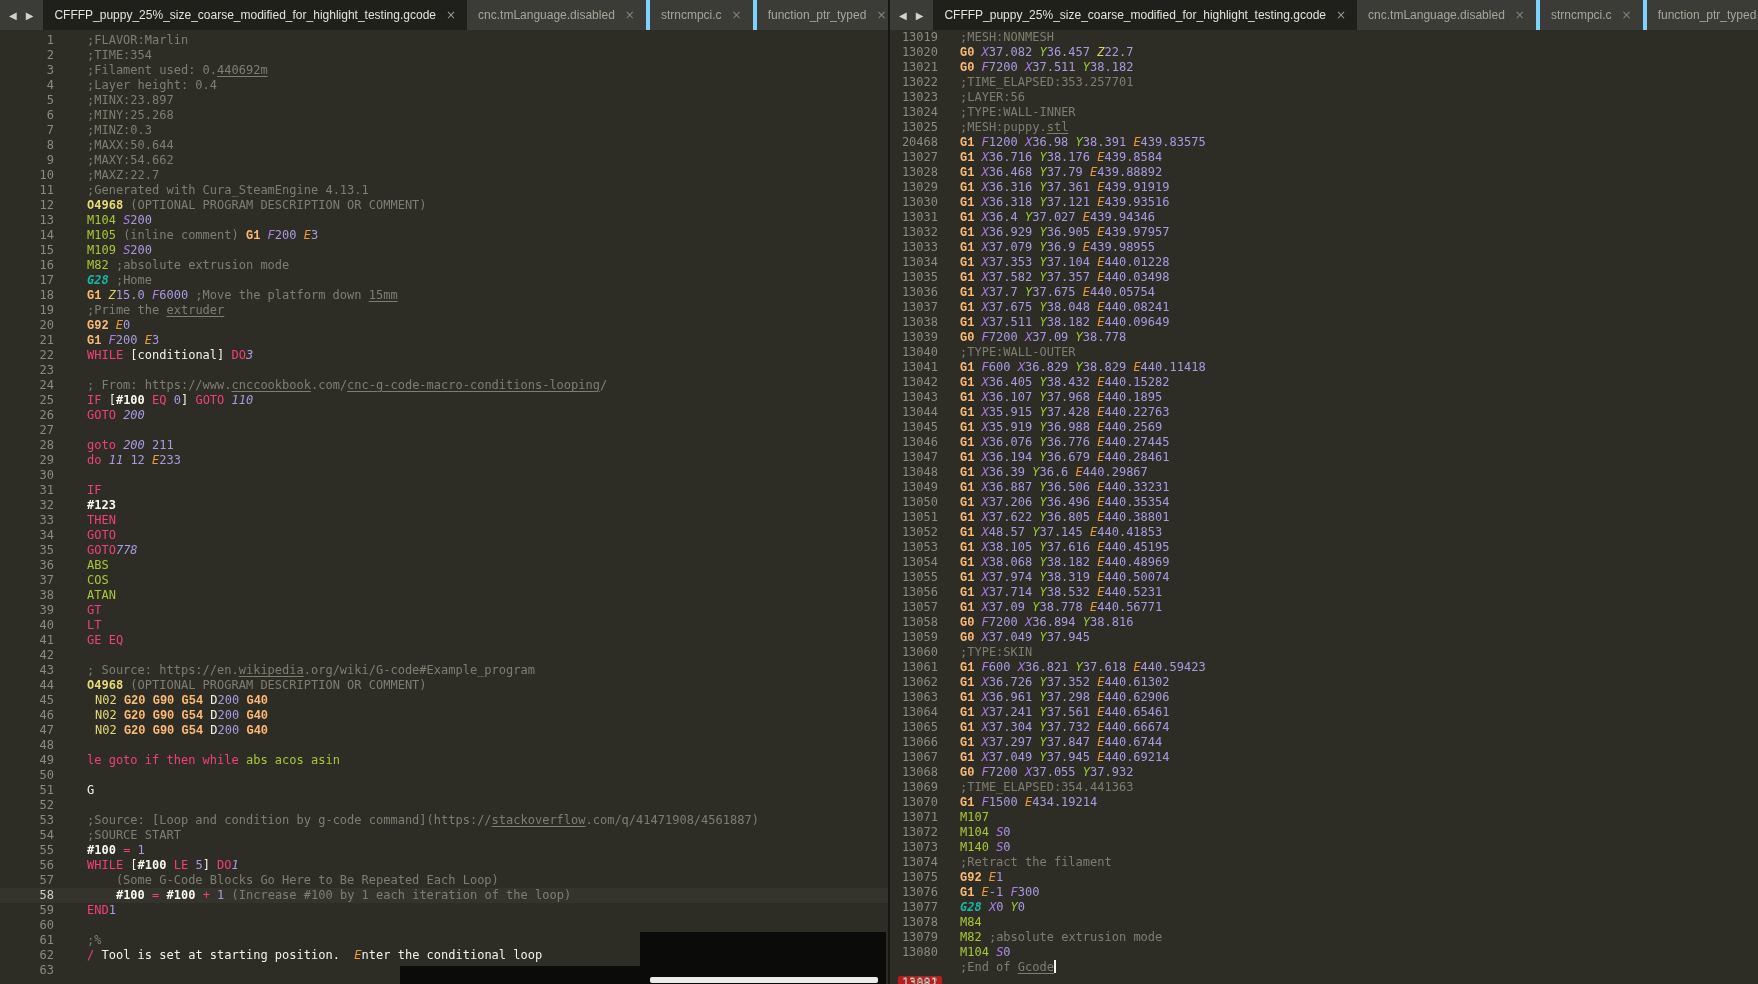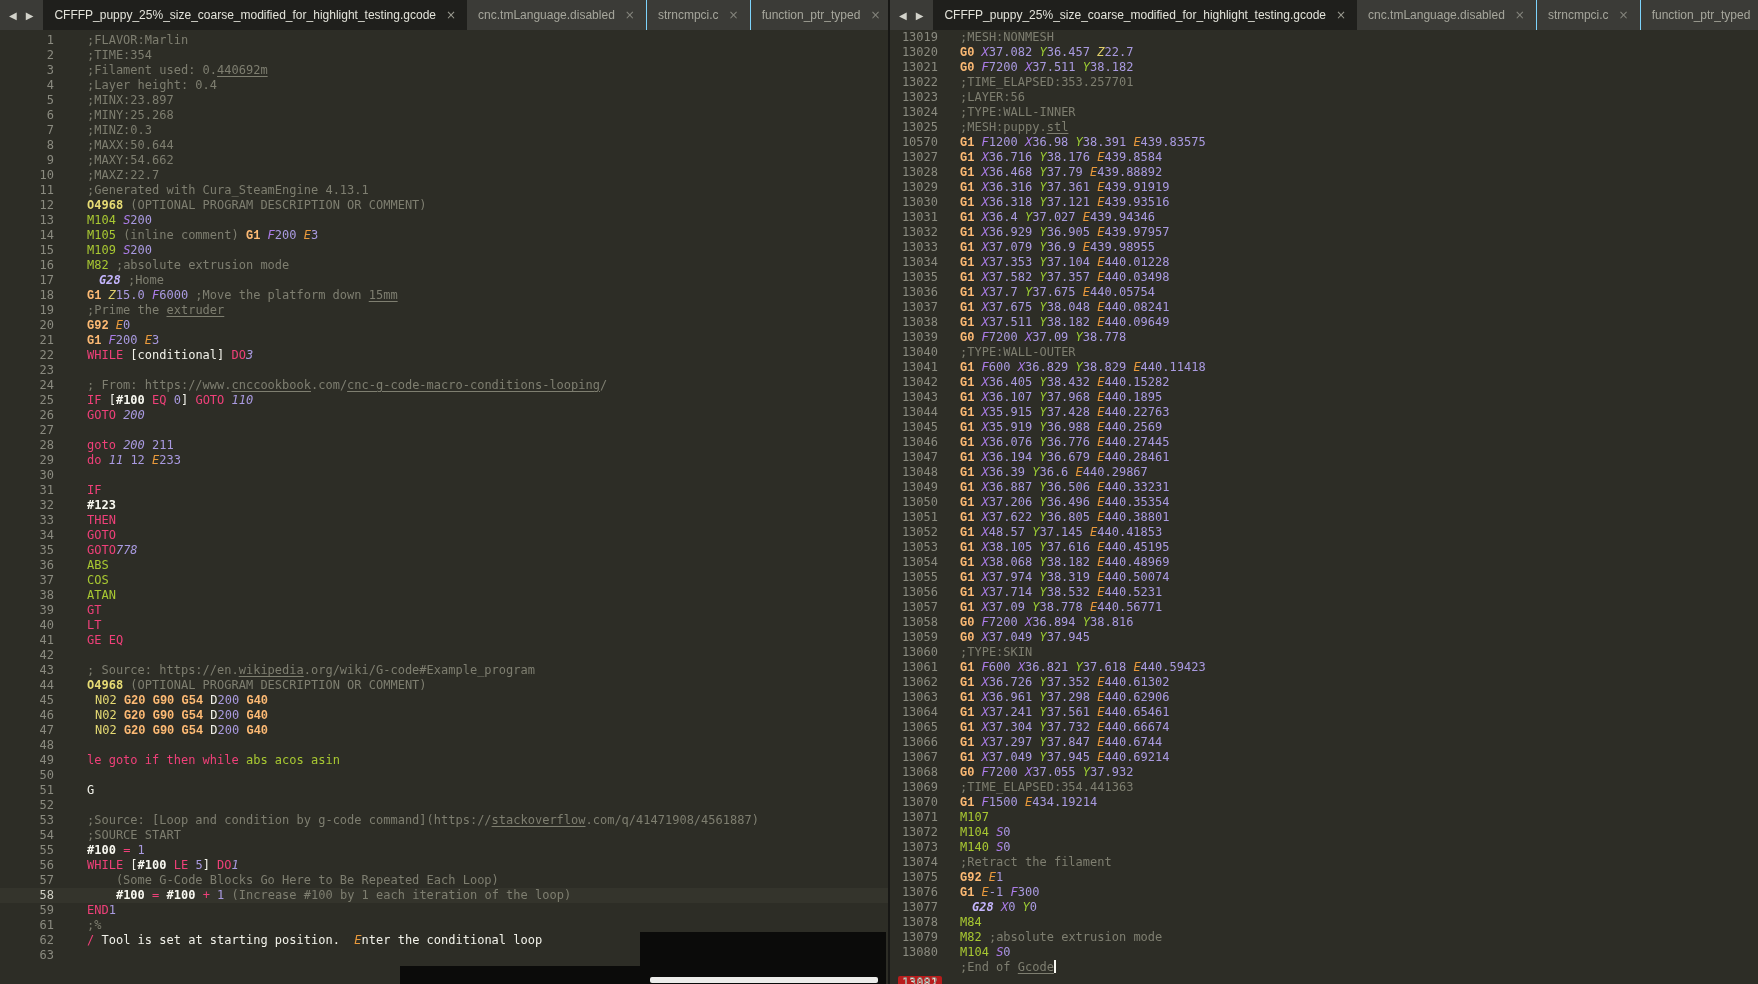--- a/index.html
+++ b/index.html
@@ -3,21 +3,21 @@
 <meta charset="utf-8">
 <style>
   html,body{margin:0;padding:0;background:#1a1a18;overflow:hidden;}
   #app{position:relative;width:1758px;height:984px;background:#2d2d26;font-family:"DejaVu Sans Mono",monospace;}
   .group{position:absolute;top:0;bottom:0;overflow:hidden;}
   #group-left{left:0;width:888px;}
   #group-right{left:888px;width:870px;border-left:2px solid #171715;box-sizing:border-box;}
   .tabbar{position:absolute;top:0;left:0;right:0;height:30px;background:#3b3b37;display:flex;align-items:stretch;white-space:nowrap;overflow:hidden;}
   .tab-arrows{display:flex;align-items:center;gap:9px;padding:0 10px 0 9px;color:#d2d2ca;font-size:10px;flex:0 0 auto;font-family:"DejaVu Sans",sans-serif;}
   .tab-arrows span{cursor:default;}
-  .tab{display:flex;align-items:center;padding:0 11px;font-family:"Liberation Sans","DejaVu Sans",sans-serif;font-size:12px;color:#a6a69c;flex:0 0 auto;border-right:1px solid #7dd3fc;}
+  .tab{display:flex;align-items:center;padding:0 11px;font-family:"Liberation Sans","DejaVu Sans",sans-serif;font-size:12px;color:#a6a69c;flex:0 0 auto;border-right:4px solid #7dd3fc;}
   .tab.active{background:#1f1f1c;color:#e3e3da;border-right:none;}
   .tab .close{margin-left:10px;color:#84847c;font-size:12px;font-family:"DejaVu Sans",sans-serif;}
   .tab.active .close{color:#9a9a90;}
   .editor{position:absolute;top:30px;left:0;right:0;bottom:0;background:#2d2d26;overflow:hidden;}
   #group-left .editor .lines{padding-top:3px;}
   .line{display:flex;height:15px;line-height:15px;font-size:12px;white-space:pre;}
   .line.current-left{background:#34342c;}
   .gutter{flex:0 0 auto;text-align:right;color:#8b8b80;}
   #group-left .gutter{width:58px;}
   #group-right .gutter{width:52px;}
@@ -25,21 +25,21 @@
   .gutter .gnum{display:inline-block;padding:0 4px;}
   .line.current-right .gutter .gnum{background:#b91c1c;color:#f4f4ec;font-weight:normal;border-radius:2px;margin-top:16px;}
   #group-left .code{padding-left:29px;}
   #group-right .code{padding-left:18px;}
   .code{flex:1 1 auto;color:#f2f2ea;overflow:hidden;}
   
   .t-c{color:#7e7e70;}
   .t-k{color:#ef4079;}
   .t-m{color:#a8c832;}
   .t-g{color:#fdba74;font-weight:bold;font-family:Liberation Mono, monospace;}
-  .t-gi{color:#c4b5fd;font-weight:bold;font-style:italic;margin-left:12px;}
+  .t-gi{color:#14b8a6;font-weight:bold;font-style:italic;}
   .t-o{color:#e6db74;font-weight:bold;}
   .t-nl{color:#e6db74;padding-left:8px;}
   .t-w{color:#f2f2ea;}
   .t-wb{color:#f8f8f0;font-weight:bold;}
   .t-n{color:#a99ae0;}
   .t-ni{color:#a99ae0;font-style:italic;}
   .t-x{color:#ab7ce8;font-style:italic;}
   .t-y{color:#9ccc33;font-style:italic;}
   .t-z{color:#e0cf6a;font-style:italic;}
   .t-e{color:#e8993c;font-style:italic;}
@@ -134,20 +134,21 @@
           <div class="line"><span class="gutter"><span class="gnum">50</span></span><span class="code"></span></div>
           <div class="line"><span class="gutter"><span class="gnum">51</span></span><span class="code"><span class="t-w">G</span></span></div>
           <div class="line"><span class="gutter"><span class="gnum">52</span></span><span class="code"></span></div>
           <div class="line"><span class="gutter"><span class="gnum">53</span></span><span class="code"><span class="t-c">;Source: [Loop and condition by g-code command](https://</span><span class="t-c wavy">stackoverflow</span><span class="t-c">.com/q/41471908/4561887)</span></span></div>
           <div class="line"><span class="gutter"><span class="gnum">54</span></span><span class="code"><span class="t-c">;SOURCE START</span></span></div>
           <div class="line"><span class="gutter"><span class="gnum">55</span></span><span class="code"><span class="t-wb">#100</span><span class="t-k"> = </span><span class="t-n">1</span></span></div>
           <div class="line"><span class="gutter"><span class="gnum">56</span></span><span class="code"><span class="t-k">WHILE </span><span class="t-w">[</span><span class="t-wb">#100</span><span class="t-k"> LE </span><span class="t-n">5</span><span class="t-w">] </span><span class="t-k">DO</span><span class="t-ni">1</span></span></div>
           <div class="line"><span class="gutter"><span class="gnum">57</span></span><span class="code"><span class="t-c">    (Some G-Code Blocks Go Here to Be Repeated Each Loop)</span></span></div>
           <div class="line current-left"><span class="gutter"><span class="gnum">58</span></span><span class="code"><span class="t-w">    </span><span class="t-wb">#100</span><span class="t-k"> = </span><span class="t-wb">#100</span><span class="t-k"> + </span><span class="t-n">1 </span><span class="t-c">(Increase #100 by 1 each iteration of the loop)</span></span></div>
           <div class="line"><span class="gutter"><span class="gnum">59</span></span><span class="code"><span class="t-k">END</span><span class="t-n">1</span></span></div>
+          <div class="line"><span class="gutter"><span class="gnum">60</span></span><span class="code"></span></div>
           <div class="line"><span class="gutter"><span class="gnum">61</span></span><span class="code"><span class="t-c">;%</span></span></div>
           <div class="line"><span class="gutter"><span class="gnum">62</span></span><span class="code"><span class="t-k">/</span><span class="t-w"> Tool is set at starting position.  </span><span class="t-e">E</span><span class="t-w">nter the conditional loop</span></span></div>
           <div class="line"><span class="gutter"><span class="gnum">63</span></span><span class="code"></span></div>
         </div>
     </div>
   </div>
 
   <div class="group" id="group-right">
     <div class="tabbar">
       <div class="tab-arrows">
@@ -174,21 +175,21 @@
     </div>
     <div class="editor">
       <div class="lines">
           <div class="line"><span class="gutter"><span class="gnum">13019</span></span><span class="code"><span class="t-c">;MESH:NONMESH</span></span></div>
           <div class="line"><span class="gutter"><span class="gnum">13020</span></span><span class="code"><span class="t-g">G0 </span><span class="t-x">X</span><span class="t-n">37.082 </span><span class="t-y">Y</span><span class="t-n">36.457 </span><span class="t-z">Z</span><span class="t-n">22.7</span></span></div>
           <div class="line"><span class="gutter"><span class="gnum">13021</span></span><span class="code"><span class="t-g">G0 </span><span class="t-x">F</span><span class="t-n">7200 </span><span class="t-x">X</span><span class="t-n">37.511 </span><span class="t-y">Y</span><span class="t-n">38.182</span></span></div>
           <div class="line"><span class="gutter"><span class="gnum">13022</span></span><span class="code"><span class="t-c">;TIME_ELAPSED:353.257701</span></span></div>
           <div class="line"><span class="gutter"><span class="gnum">13023</span></span><span class="code"><span class="t-c">;LAYER:56</span></span></div>
           <div class="line"><span class="gutter"><span class="gnum">13024</span></span><span class="code"><span class="t-c">;TYPE:WALL-INNER</span></span></div>
           <div class="line"><span class="gutter"><span class="gnum">13025</span></span><span class="code"><span class="t-c">;MESH:puppy.</span><span class="t-c wavy">stl</span></span></div>
-          <div class="line"><span class="gutter"><span class="gnum">10570</span></span><span class="code"><span class="t-g">G1 </span><span class="t-x">F</span><span class="t-n">1200 </span><span class="t-x">X</span><span class="t-n">36.98 </span><span class="t-y">Y</span><span class="t-n">38.391 </span><span class="t-e">E</span><span class="t-n">439.83575</span></span></div>
+          <div class="line"><span class="gutter"><span class="gnum">20468</span></span><span class="code"><span class="t-g">G1 </span><span class="t-x">F</span><span class="t-n">1200 </span><span class="t-x">X</span><span class="t-n">36.98 </span><span class="t-y">Y</span><span class="t-n">38.391 </span><span class="t-e">E</span><span class="t-n">439.83575</span></span></div>
           <div class="line"><span class="gutter"><span class="gnum">13027</span></span><span class="code"><span class="t-g">G1 </span><span class="t-x">X</span><span class="t-n">36.716 </span><span class="t-y">Y</span><span class="t-n">38.176 </span><span class="t-e">E</span><span class="t-n">439.8584</span></span></div>
           <div class="line"><span class="gutter"><span class="gnum">13028</span></span><span class="code"><span class="t-g">G1 </span><span class="t-x">X</span><span class="t-n">36.468 </span><span class="t-y">Y</span><span class="t-n">37.79 </span><span class="t-e">E</span><span class="t-n">439.88892</span></span></div>
           <div class="line"><span class="gutter"><span class="gnum">13029</span></span><span class="code"><span class="t-g">G1 </span><span class="t-x">X</span><span class="t-n">36.316 </span><span class="t-y">Y</span><span class="t-n">37.361 </span><span class="t-e">E</span><span class="t-n">439.91919</span></span></div>
           <div class="line"><span class="gutter"><span class="gnum">13030</span></span><span class="code"><span class="t-g">G1 </span><span class="t-x">X</span><span class="t-n">36.318 </span><span class="t-y">Y</span><span class="t-n">37.121 </span><span class="t-e">E</span><span class="t-n">439.93516</span></span></div>
           <div class="line"><span class="gutter"><span class="gnum">13031</span></span><span class="code"><span class="t-g">G1 </span><span class="t-x">X</span><span class="t-n">36.4 </span><span class="t-y">Y</span><span class="t-n">37.027 </span><span class="t-e">E</span><span class="t-n">439.94346</span></span></div>
           <div class="line"><span class="gutter"><span class="gnum">13032</span></span><span class="code"><span class="t-g">G1 </span><span class="t-x">X</span><span class="t-n">36.929 </span><span class="t-y">Y</span><span class="t-n">36.905 </span><span class="t-e">E</span><span class="t-n">439.97957</span></span></div>
           <div class="line"><span class="gutter"><span class="gnum">13033</span></span><span class="code"><span class="t-g">G1 </span><span class="t-x">X</span><span class="t-n">37.079 </span><span class="t-y">Y</span><span class="t-n">36.9 </span><span class="t-e">E</span><span class="t-n">439.98955</span></span></div>
           <div class="line"><span class="gutter"><span class="gnum">13034</span></span><span class="code"><span class="t-g">G1 </span><span class="t-x">X</span><span class="t-n">37.353 </span><span class="t-y">Y</span><span class="t-n">37.104 </span><span class="t-e">E</span><span class="t-n">440.01228</span></span></div>
           <div class="line"><span class="gutter"><span class="gnum">13035</span></span><span class="code"><span class="t-g">G1 </span><span class="t-x">X</span><span class="t-n">37.582 </span><span class="t-y">Y</span><span class="t-n">37.357 </span><span class="t-e">E</span><span class="t-n">440.03498</span></span></div>
           <div class="line"><span class="gutter"><span class="gnum">13036</span></span><span class="code"><span class="t-g">G1 </span><span class="t-x">X</span><span class="t-n">37.7 </span><span class="t-y">Y</span><span class="t-n">37.675 </span><span class="t-e">E</span><span class="t-n">440.05754</span></span></div>

